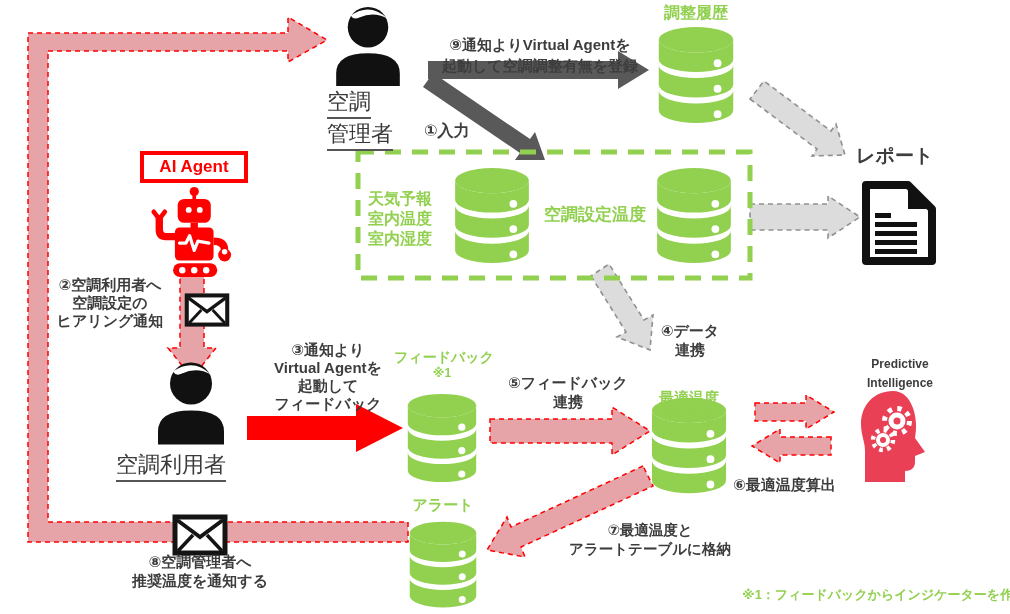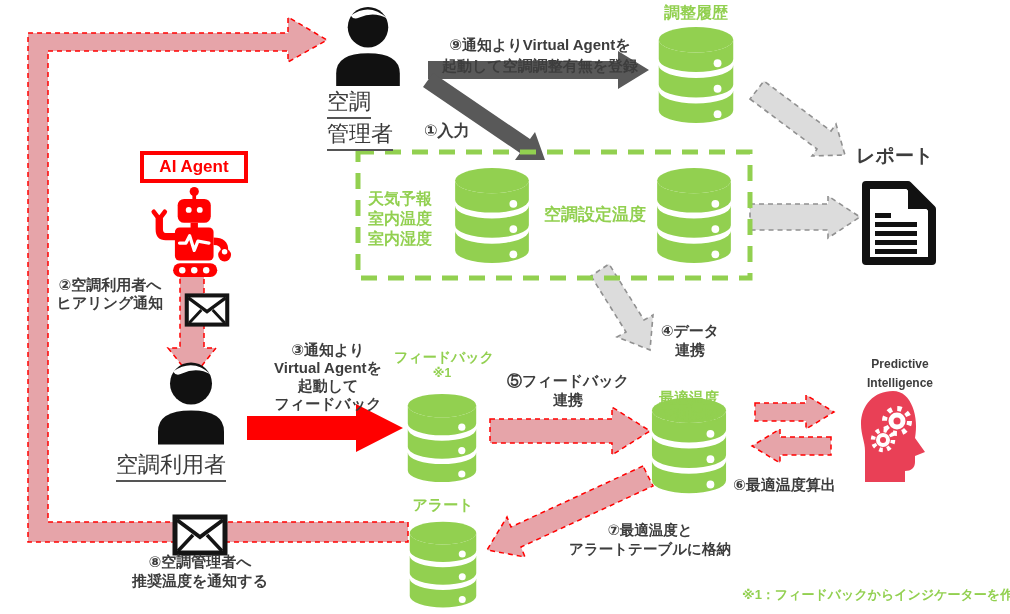--- a/index.html
+++ b/index.html
@@ -138,20 +138,21 @@
     <div><span>空調</span></div>
     <div><span>管理者</span></div>
   </div>
 
   <div class="aibox">
     <span>AI Agent</span>
   </div>
 
   <div class="t center" style="left:30px;top:276px;width:160px;line-height:18px;">
     <div>②空調利用者へ</div>
+    <div>空調設定の</div>
     <div>ヒアリング通知</div>
   </div>
 
   <div class="t green" style="left:368px;top:189px;font-size:16px;line-height:20px;">
     <div>天気予報</div>
     <div>室内温度</div>
     <div>室内湿度</div>
   </div>
 
   <div class="t green" style="left:544px;top:205px;font-size:17px;">
@@ -172,21 +173,21 @@
     <div>Virtual Agentを</div>
     <div>起動して</div>
     <div>フィードバック</div>
   </div>
 
   <div class="t green center" style="left:394px;top:349px;width:96px;font-size:14px;line-height:16px;">
     <div>フィードバック</div>
     <div style="font-size:12px;">※1</div>
   </div>
 
-  <div class="t center" style="left:498px;top:373px;width:140px;line-height:19px;font-family:Liberation Mono, monospace;">
+  <div class="t center" style="left:498px;top:373px;width:140px;line-height:19px;">
     <div>⑤フィードバック</div>
     <div>連携</div>
   </div>
 
   <div class="t green center" style="left:649px;top:365px;width:80px;line-height:17px;margin-top:24px;">
     <div>最適温度</div>
     <div>予測履歴</div>
   </div>
 
   <div class="t center" style="left:840px;top:355px;width:120px;font-size:12px;line-height:19px;">

